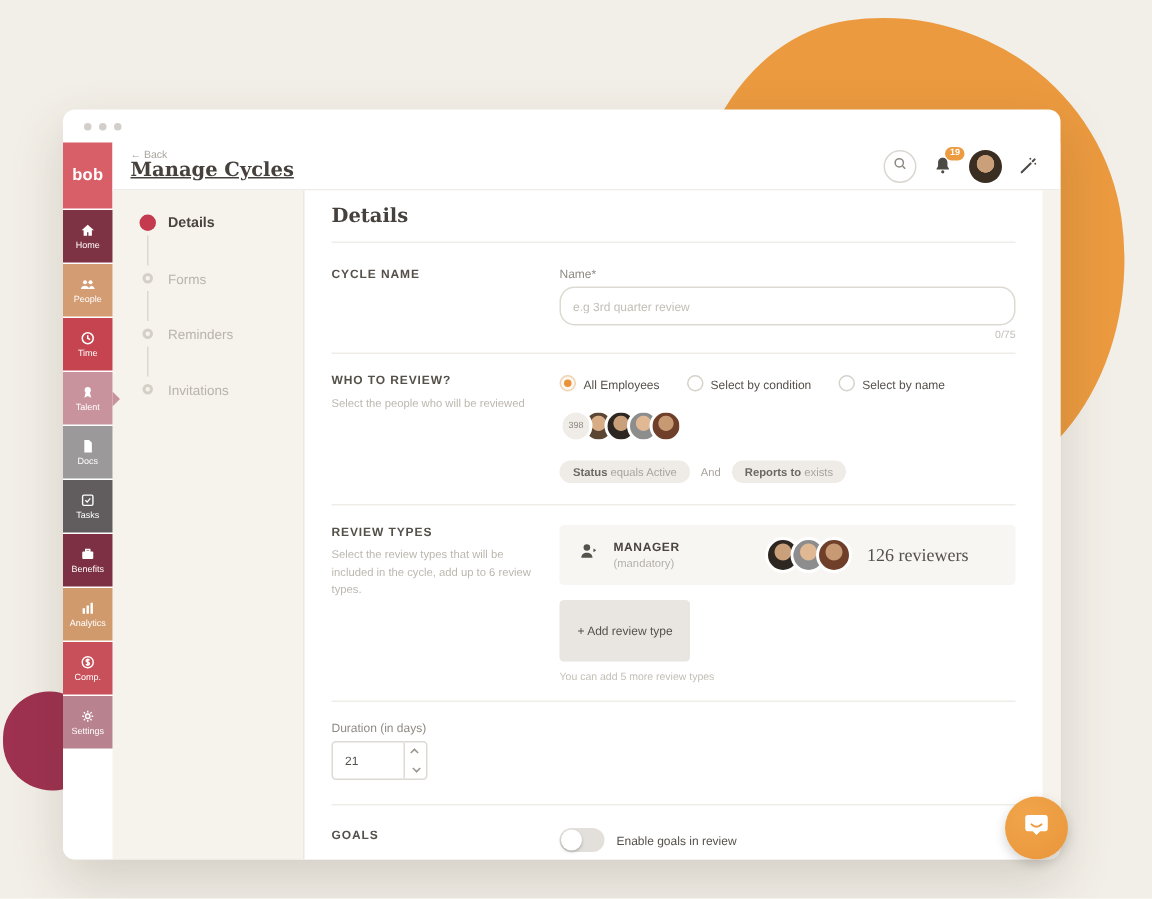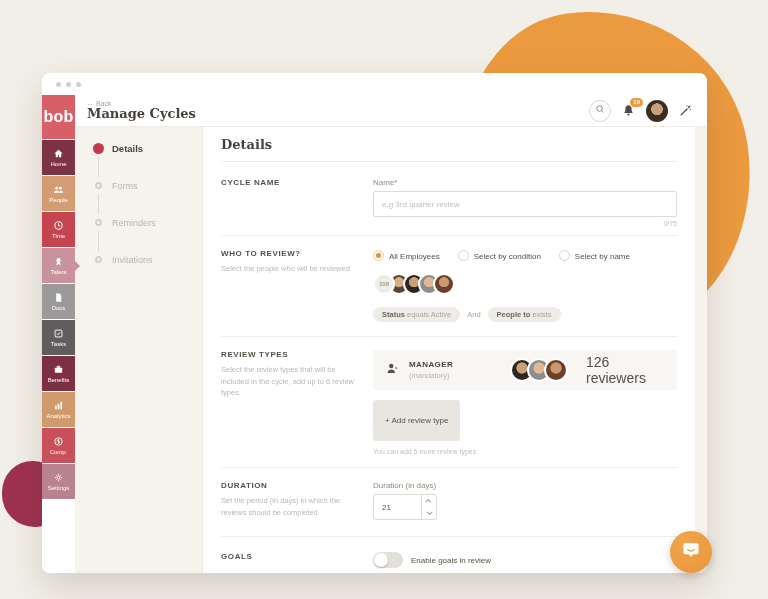--- a/index.html
+++ b/index.html
@@ -17,35 +17,35 @@
   .window { position:absolute; left:42px; top:73px; width:665px; height:500px; background:#fff;
     border-radius:8px; box-shadow:0 14px 34px rgba(80,60,40,.18); z-index:1; overflow:hidden; }
   .titlebar { height:22px; display:flex; align-items:center; padding-left:14px; gap:5px; }
   .tdot { width:5px; height:5px; border-radius:50%; background:#d2cfca; }
 
   .app { display:flex; height:478px; }
 
   
   .sidebar { width:33px; flex-shrink:0; display:flex; flex-direction:column; gap:1px; background:#fff; }
   .logo { height:44px; display:flex; align-items:center; justify-content:center; color:#fff;
-    font-weight:bold; font-size:16px; letter-spacing:.2px; }
+    font-weight:bold; font-size:11px; letter-spacing:.2px; }
   .nav-item { position:relative; height:35px; display:flex; flex-direction:column; align-items:center;
     justify-content:center; gap:2px; cursor:pointer; }
   .nav-item svg { width:11px; height:11px; display:block; }
   .nav-lb { font-size:6px; color:#fff; line-height:1; }
   .nav-item.selected { z-index:3; }
   .nav-item.selected::after { content:""; position:absolute; right:-5px; top:50%; margin-top:-5px;
     border-left:5px solid #C9939E; border-top:5px solid transparent; border-bottom:5px solid transparent; }
 
   
   .main { flex:1; display:flex; flex-direction:column; min-width:0; }
   .topbar { height:32px; display:flex; align-items:center; justify-content:space-between;
     padding:0 14px 0 12px; border-bottom:1px solid #efece7; background:#fff; }
   .back { font-size:7px; color:#a9a59d; cursor:pointer; }
-  .page-title { font-family:"DejaVu Serif", serif; font-size:13px; font-weight:bold; color:#46413c; line-height:1.15; }
+  .page-title { font-family:"DejaVu Serif", serif; font-size:13px; font-weight:bold; color:#46413c; line-height:1.15;text-decoration:underline; }
   .tb-right { display:flex; align-items:center; gap:10px; }
   .search-btn { width:22px; height:22px; border-radius:50%; border:1px solid #dbd8d2; background:#fff;
     display:flex; align-items:center; justify-content:center; cursor:pointer; }
   .search-btn svg { width:12px; height:12px; }
   .bell-wrap { position:relative; cursor:pointer; }
   .bell-wrap svg { width:15px; height:15px; display:block; }
   .badge { position:absolute; top:-5px; right:-7px; background:#EC9B40; color:#fff; font-size:6px;
     font-weight:bold; border-radius:6px; padding:1px 3px; line-height:1.2; }
   .avatar { width:22px; height:22px; border-radius:50%; cursor:pointer;
     background:radial-gradient(circle at 50% 42%, #caa07a 34%, #3a2d22 36%); }
@@ -69,21 +69,21 @@
   .panel-title { font-family:"DejaVu Serif", serif; font-size:13px; font-weight:bold; color:#46413c;
     padding:10px 0 9px; border-bottom:1px solid #efede8; }
   .row { display:flex; border-bottom:1px solid #efede8; }
   .row-label-wrap { width:152px; flex-shrink:0; padding-right:14px; }
   .row-label { font-size:8px; font-weight:bold; letter-spacing:.6px; color:#55504a; }
   .row-hint { font-size:7.5px; color:#bcb8b0; line-height:1.55; margin-top:5px; }
   .row-field { flex:1; min-width:0; }
   .f-label { display:block; font-size:8px; color:#8f8b84; margin-bottom:4px; }
 
   .r-cycle { padding:16px 0 8px; }
-  .text-input { width:100%; height:26px; border:1px solid #ddd9d3; border-radius:2px; padding:0 8px;
+  .text-input { width:100%; height:26px; border:1px solid #ddd9d3; border-radius:10px; padding:0 8px;
     font-size:8px; color:#55504a; font-family:"Liberation Sans", sans-serif; background:#fff; }
   .text-input::placeholder { color:#c2beb6; }
   .counter { text-align:right; font-size:7px; color:#c2beb6; margin-top:3px; }
 
   .r-who { padding:13px 0 14px; }
   .radios { display:flex; align-items:center; gap:18px; margin-top:1px; }
   .radio { display:flex; align-items:flex-end; gap:5px; font-size:8px; color:#55504a; cursor:pointer; }
   .rdot { width:11px; height:11px; border-radius:50%; border:1px solid #d5d2cb; background:#fff; flex-shrink:0; }
   .radio.checked .rdot { border-color:#ecd3b4; background:#fdf6ee; position:relative; }
   .radio.checked .rdot::after { content:""; position:absolute; left:2px; top:2px; width:5px; height:5px;
@@ -103,21 +103,21 @@
 
   .r-types { padding:13px 0 12px; }
   .rt-card { display:flex; align-items:center; background:#f8f6f3; border-radius:3px; padding:8px 12px;
     height:40px; cursor:pointer; }
   .rt-card svg.mgr { width:15px; height:15px; flex-shrink:0; }
   .rt-text { margin-left:9px; width:108px; flex-shrink:0; }
   .rt-title { font-size:8px; font-weight:bold; letter-spacing:.4px; color:#4a453f; }
   .rt-sub { font-size:7.5px; color:#b5b1a9; margin-top:2px; }
   .rt-stack { display:flex; align-items:center; }
   .rt-stack .av { width:24px; height:24px; }
-  .rt-count { font-size:14px; color:#55504a; margin-left:18px; }
+  .rt-count { font-size:12px; color:#55504a; margin-left:10px;font-family:Liberation Serif, serif; }
   .add-btn { margin-top:10px; background:#e9e6e2; border:none; border-radius:3px; padding:16px 12px;
     font-size:8px; color:#55504a; font-family:"Liberation Sans", sans-serif; cursor:pointer; }
   .rt-hint { font-size:7px; color:#c3bfb7; margin-top:7px; }
 
   .r-duration { padding:13px 0 16px; }
   .num-input { display:flex; width:64px; height:26px; border:1px solid #ddd9d3; border-radius:3px;
     overflow:hidden; cursor:text; }
   .num-val { flex:1; display:flex; align-items:center; padding-left:8px; font-size:8px; color:#55504a; }
   .steppers { width:15px; border-left:1px solid #ddd9d3; display:flex; flex-direction:column; }
   .chev { flex:1; display:flex; align-items:center; justify-content:center; cursor:pointer; }
@@ -344,21 +344,21 @@
                 <div class="avatar-stack">
                   <span class="count-av">398</span>
                   <span class="av av-1"></span>
                   <span class="av av-2"></span>
                   <span class="av av-3"></span>
                   <span class="av av-4"></span>
                 </div>
                 <div class="chips">
                   <span class="chip"><b>Status</b> <span>equals Active</span></span>
                   <span class="joiner">And</span>
-                  <span class="chip"><b>People to</b> <span>exists</span></span>
+                  <span class="chip"><b>Reports to</b> <span>exists</span></span>
                 </div>
               </div>
             </div>
 
             <div class="row r-types">
               <div class="row-label-wrap">
                 <div class="row-label">REVIEW TYPES</div>
                 <div class="row-hint">Select the review types that will be included in the cycle, add up to 6 review types.</div>
               </div>
               <div class="row-field">
@@ -378,24 +378,20 @@
                     <span class="av av-4"></span>
                   </div>
                   <div class="rt-count">126 reviewers</div>
                 </div>
                 <button class="add-btn">+  Add review type</button>
                 <div class="rt-hint">You can add 5 more review types</div>
               </div>
             </div>
 
             <div class="row r-duration">
-              <div class="row-label-wrap">
-                <div class="row-label">DURATION</div>
-                <div class="row-hint">Set the period (in days) in which the reviews should be completed</div>
-              </div>
               <div class="row-field">
                 <label class="f-label">Duration (in days)</label>
                 <div class="num-input">
                   <span class="num-val">21</span>
                   <span class="steppers">
                     <span class="chev up">
                         <i></i>
                       </span>
                     <span class="chev down">
                         <i></i>

